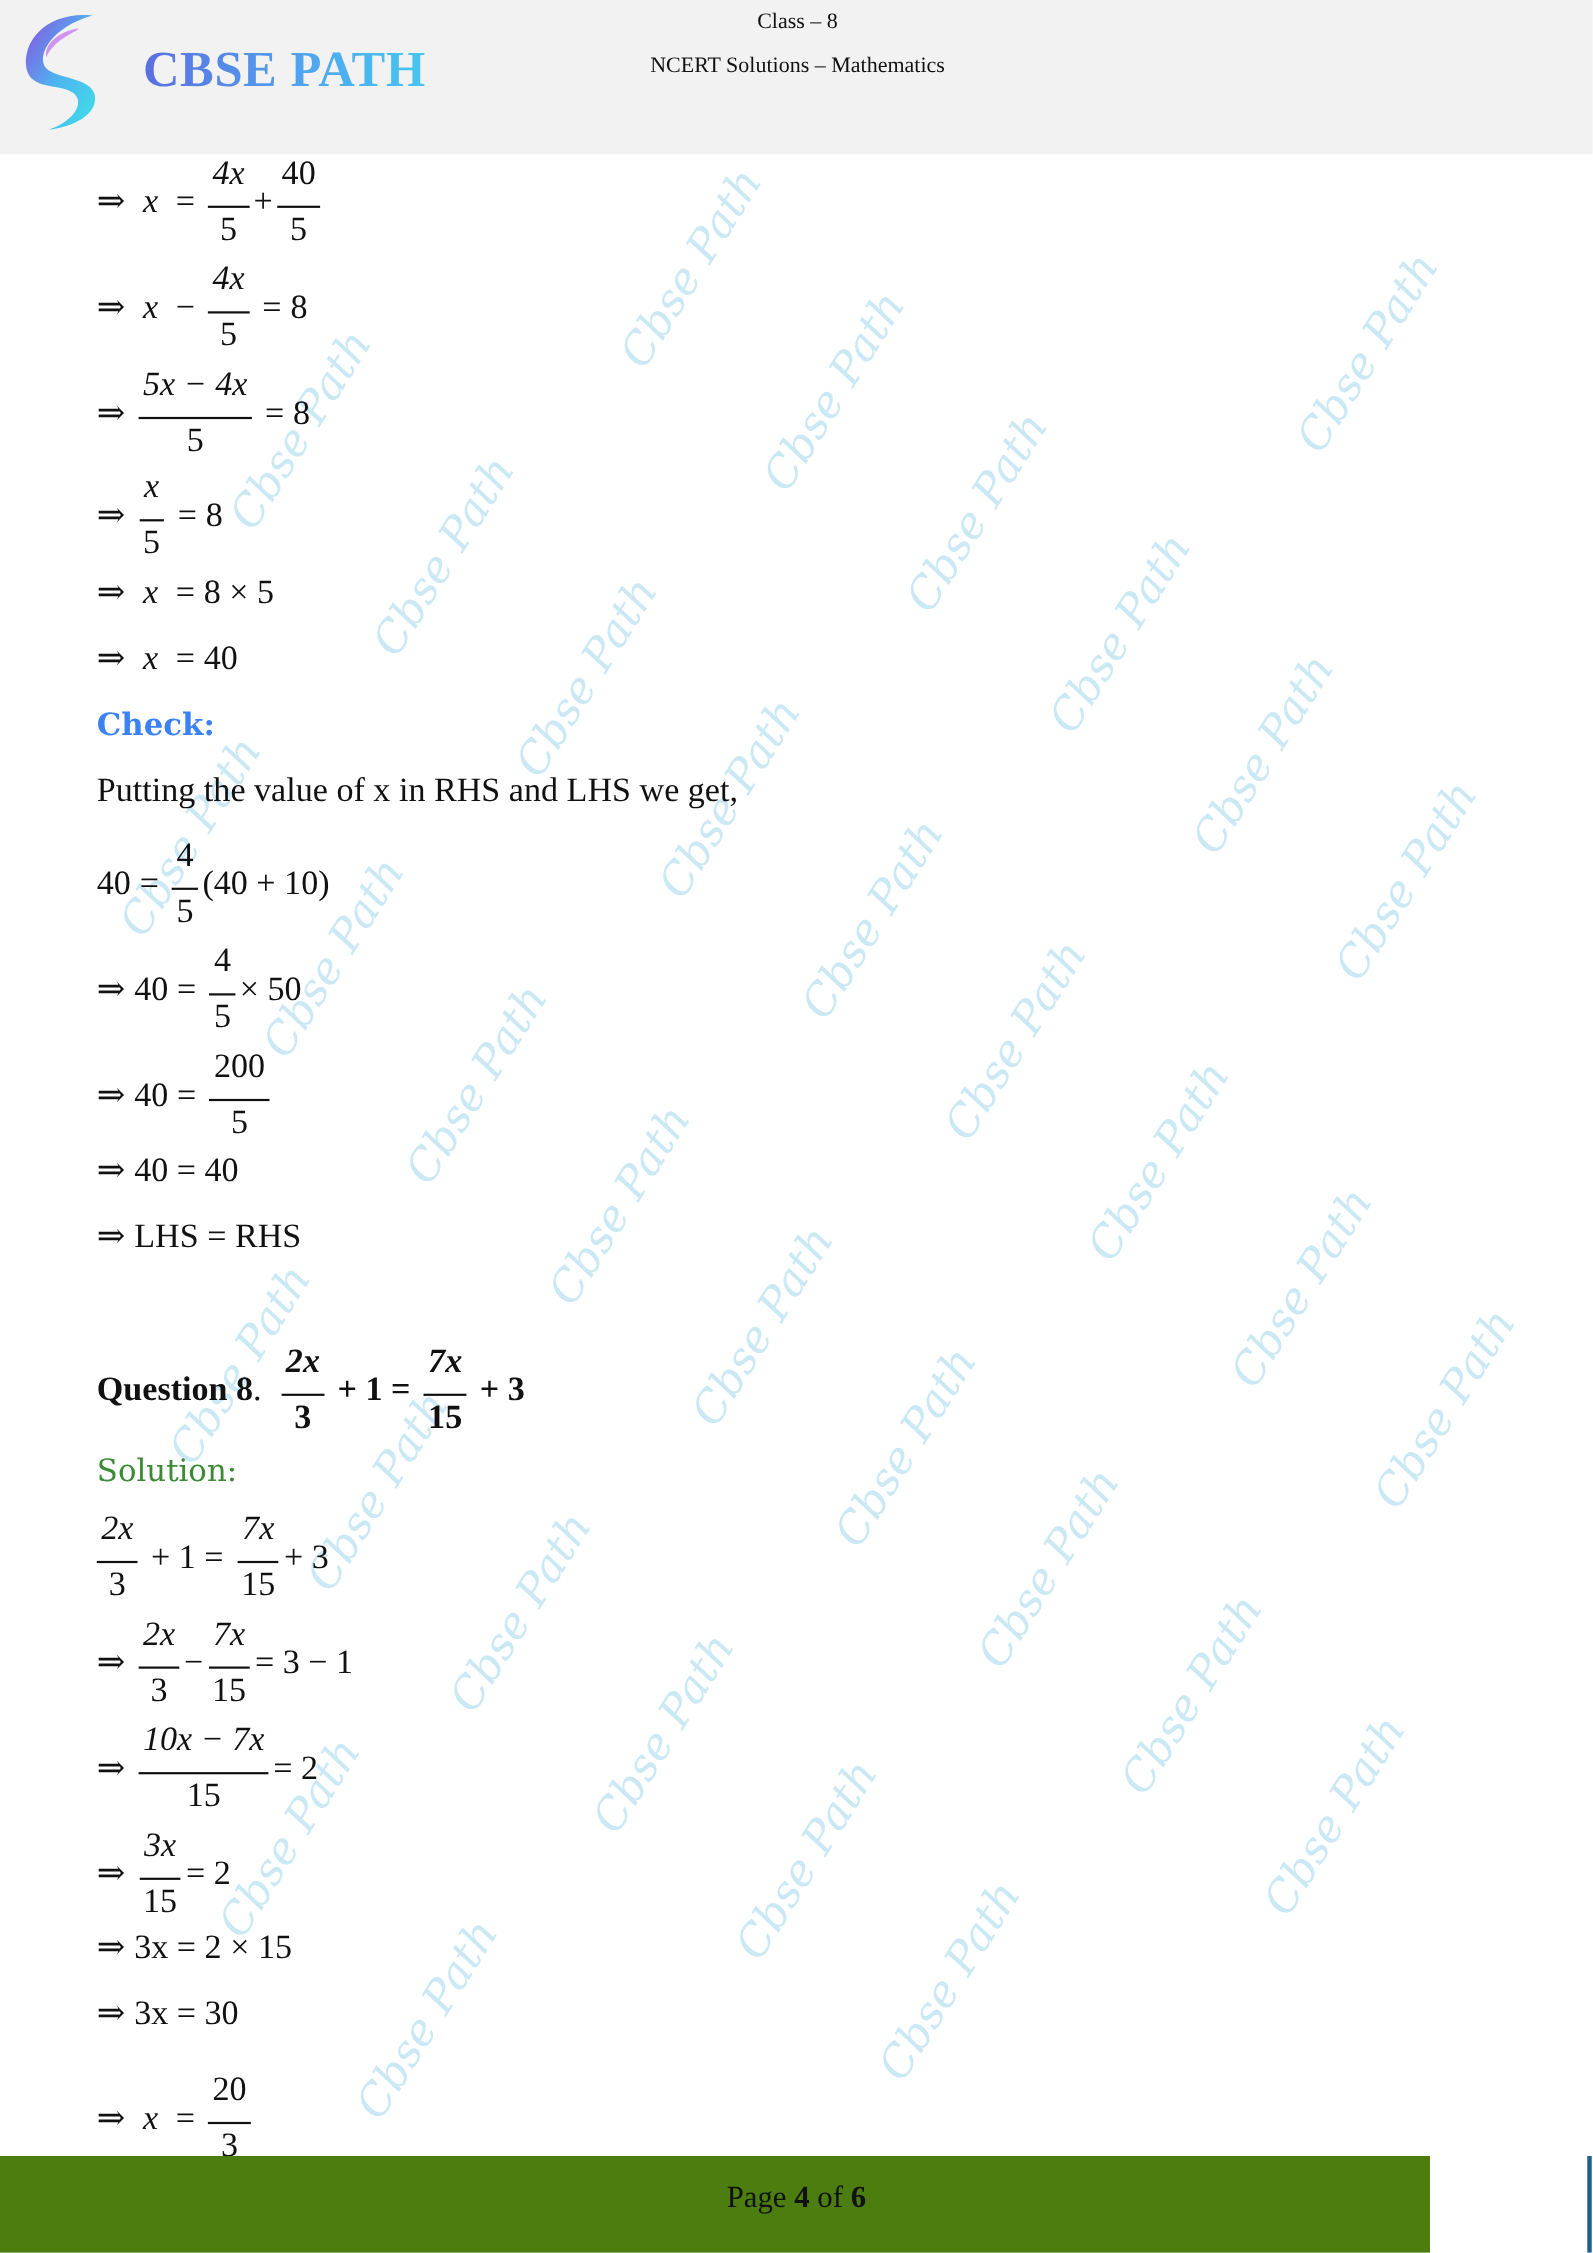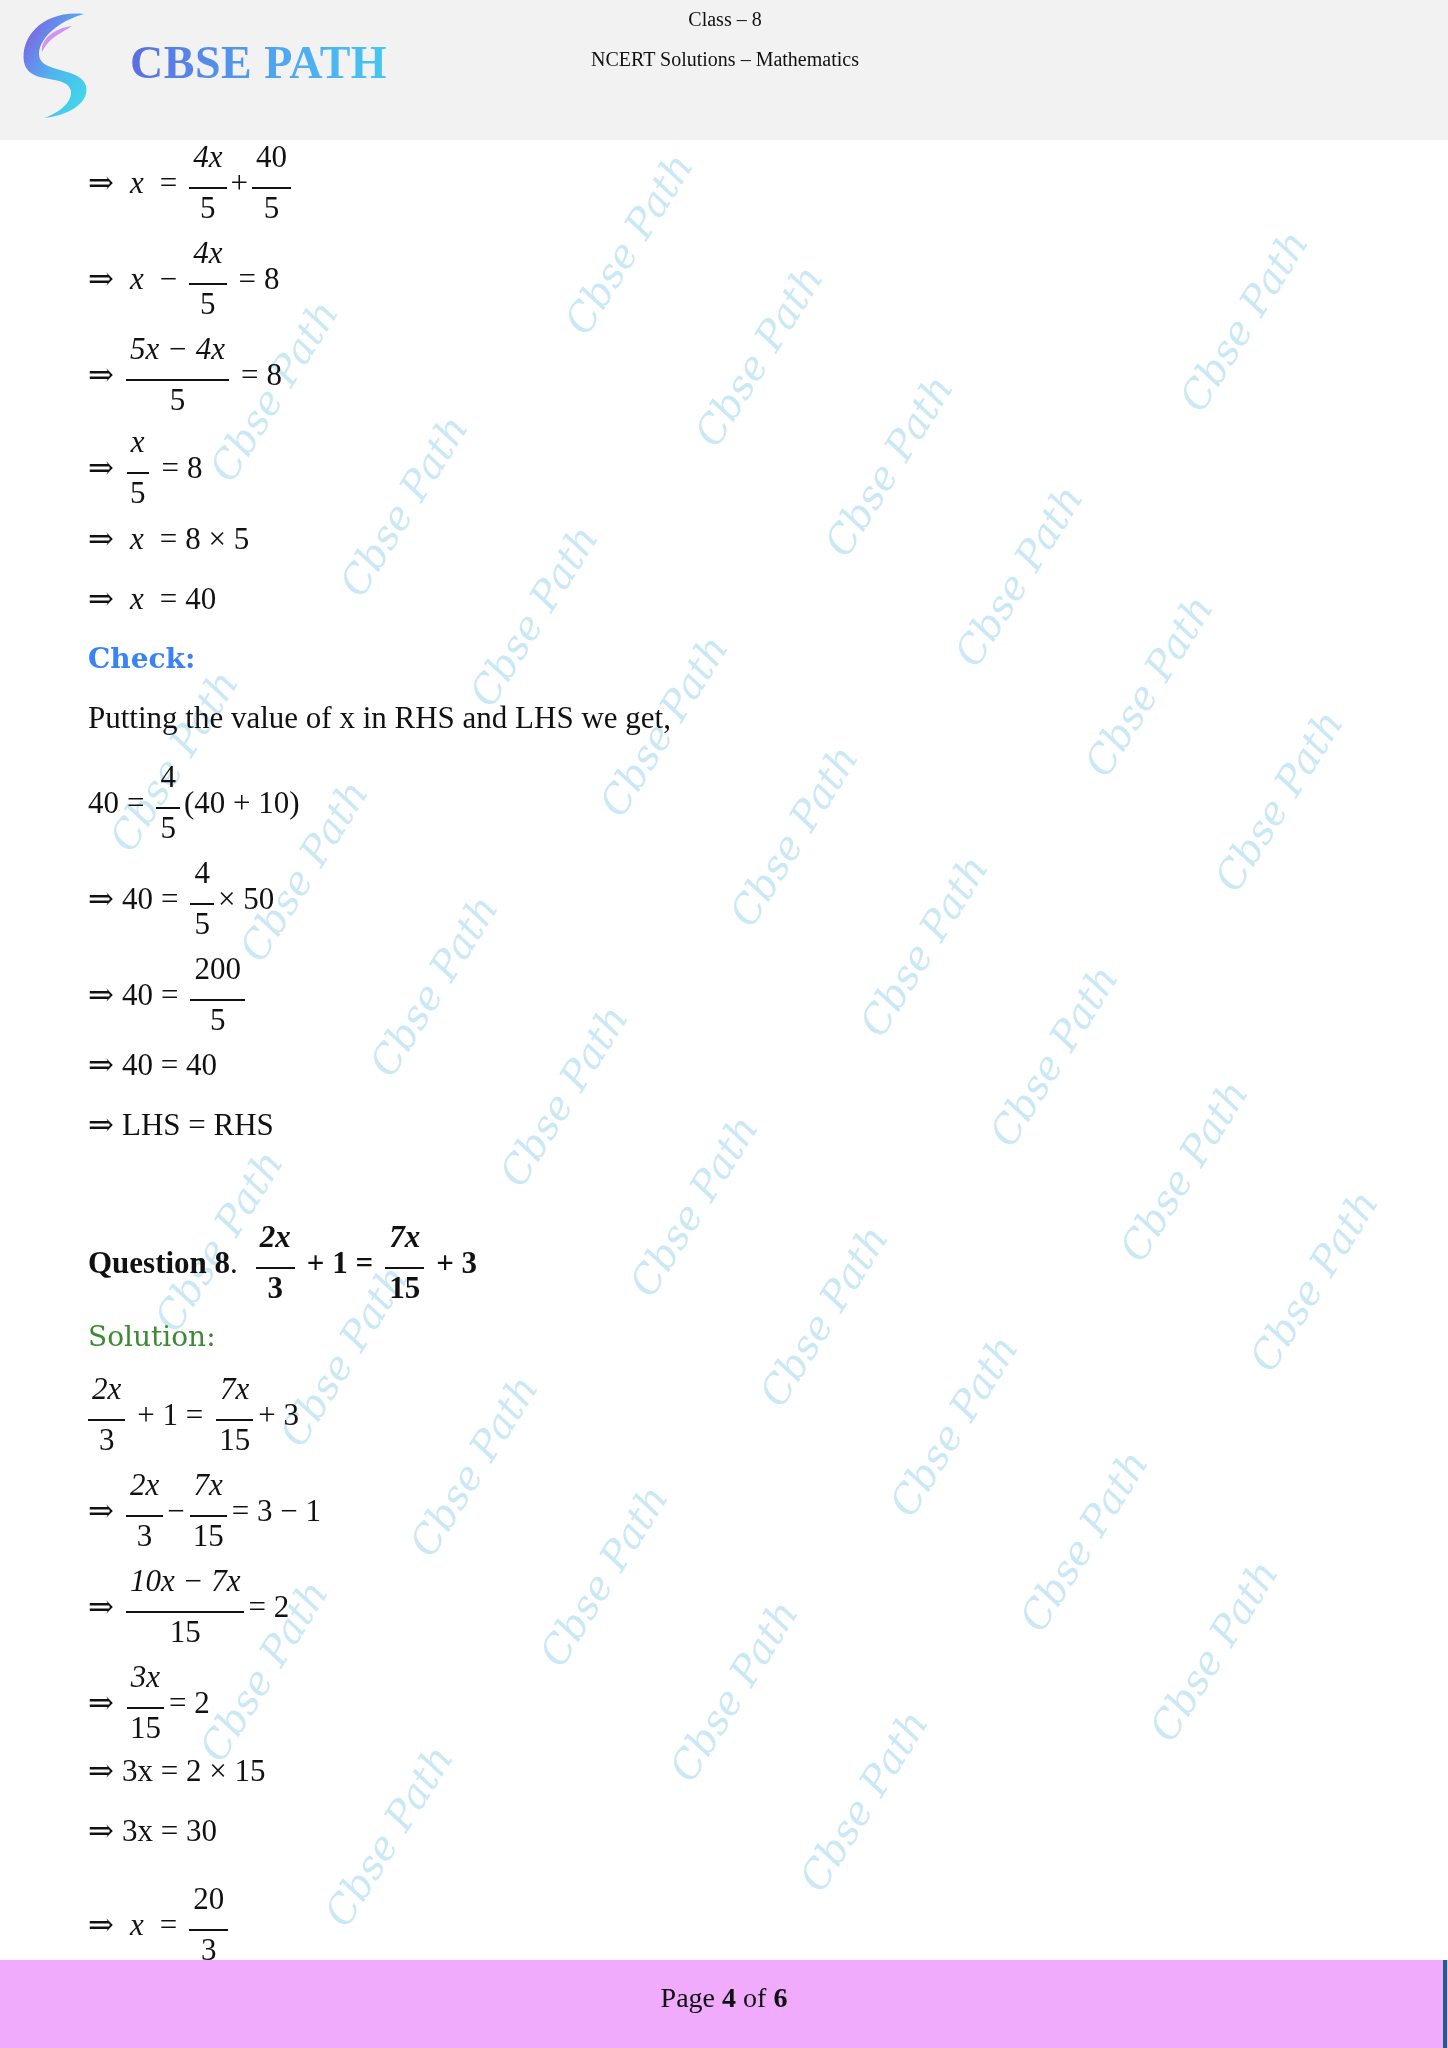--- a/index.html
+++ b/index.html
@@ -47,22 +47,22 @@
   .bold { font-weight: bold; }
   .check-label {
     font-family: "DejaVu Serif", serif; font-weight: bold; font-size: 28px; color: #3b82f6;
   }
   .solution-label {
     font-family: "DejaVu Serif", serif; font-weight: normal; font-size: 28px; color: #3c8a34;
   }
   .plain-text { font-size: 31px; }
 
   .footer {
-    position: absolute; left: 0; top: 1960px; width: 1448px; height: 88px;
-    background: #f0abfc;
+    position: absolute; left: 0; top: 1960px; width: 1300px; height: 88px;
+    background: #4d7c0f;
   }
   .footer-text {
     position: absolute; left: 0; top: 22px; width: 1448px; text-align: center;
     font-family: "Liberation Serif", serif; font-size: 28px; color: #111;
   }
   .footer-text b { font-weight: bold; }
   .footer-bar { position: absolute; left: 1443px; top: 0; width: 4px; height: 88px; background: #1f5f8b; }
 
   .wm {
     position: absolute; font-family: "DejaVu Serif", serif; font-style: italic;

